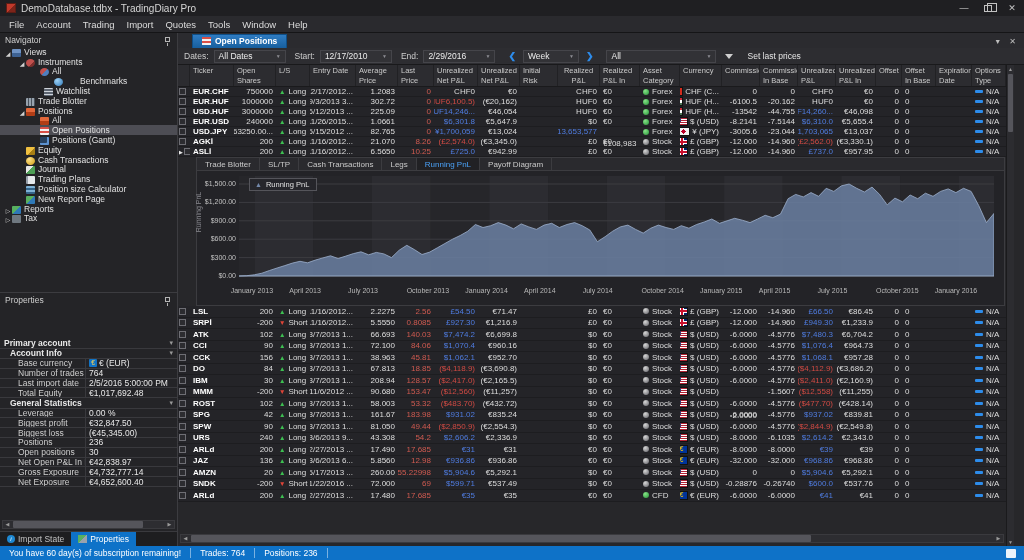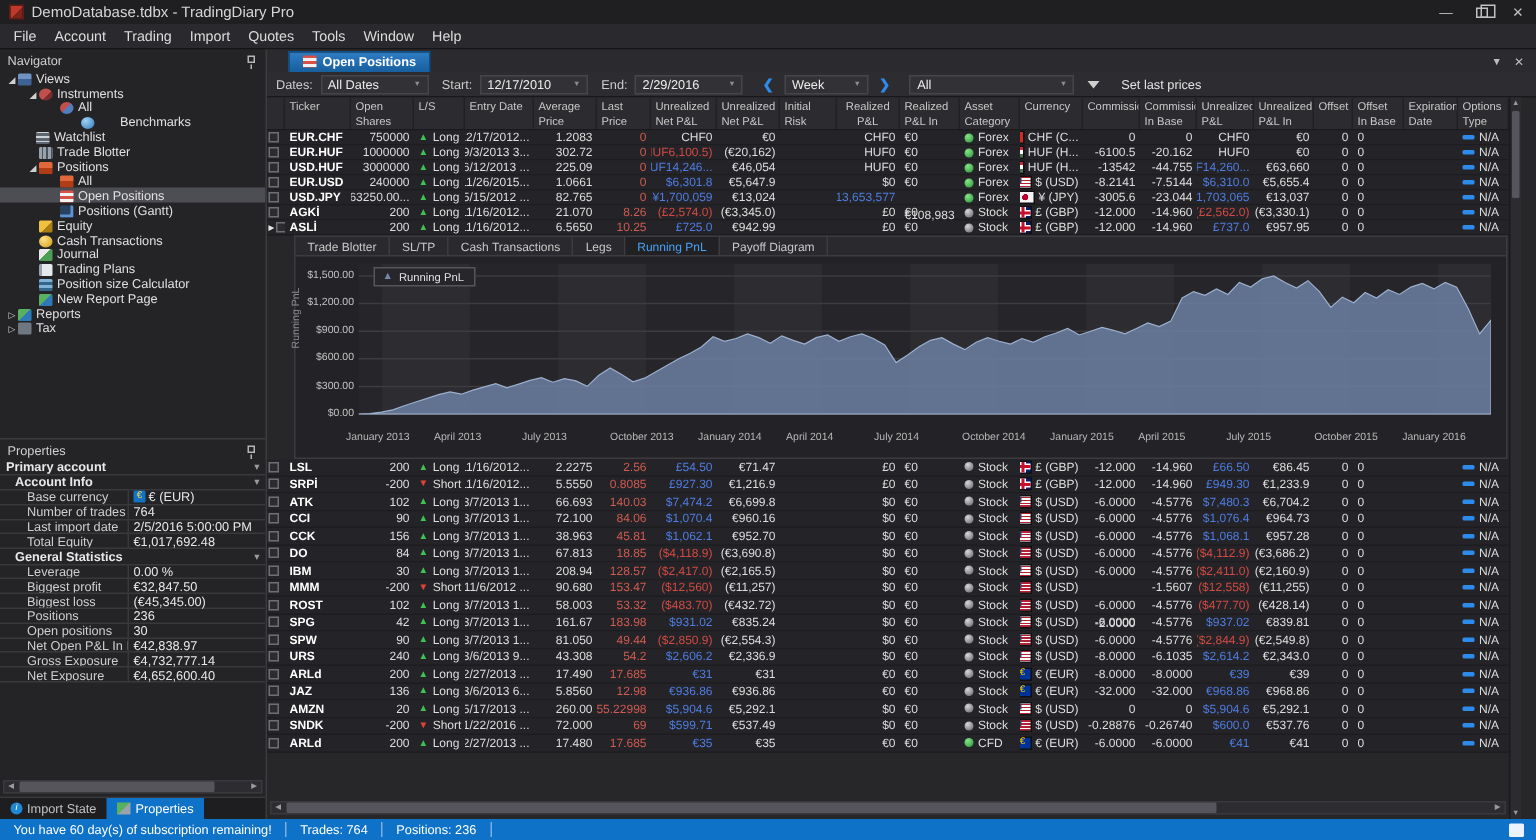--- a/index.html
+++ b/index.html
@@ -50,21 +50,21 @@
   .ico-reports{background:linear-gradient(135deg,#58b060 50%,#2f79b8 50%);}
   .ico-tax{background:#6f7880;}
 
   
   .props{flex:1;font-size:8.5px;color:#d6d6d6;display:flex;flex-direction:column;overflow:hidden;border-top:1px solid #3c3c40;}
   .props-body{flex:1;overflow:hidden;background:#242427;}
   .prow{display:flex;height:9.8px;align-items:center;border-bottom:1px solid #39393d;}
   .prow .pl{width:86px;padding-left:18px;overflow:hidden;white-space:nowrap;color:#cfcfcf;border-right:1px solid #39393d;height:100%;display:flex;align-items:center;}
   .prow .pv{flex:1;padding-left:3px;overflow:hidden;white-space:nowrap;color:#e8e8e8;display:flex;align-items:center;gap:2px;}
   .pgroup{height:10.5px;display:flex;align-items:center;font-weight:bold;color:#e8e8e8;border-bottom:1px solid #39393d;padding-left:10px;}
-  .pgroup.root{padding-left:4px;}
+  .pgroup.root{padding-left:4px;margin-top:32px;}
   .pgroup .dash{margin-left:auto;margin-right:4px;color:#9a9a9a;font-weight:normal;font-size:7px;}
   .eur-ico{width:8px;height:8px;background:#1273c4;border-radius:1px;color:#ffd34d;font-size:6.5px;line-height:8px;text-align:center;flex:none;}
 
   .hscroll{height:9px;margin:3px 2px 2px;background:#2d2d31;position:relative;border:1px solid #3a3a3e;flex:none;}
   .hs-arrow{position:absolute;top:0;width:9px;height:7px;color:#9a9a9a;font-size:5px;line-height:7px;text-align:center;}
   .hs-thumb{position:absolute;top:0;height:7px;background:#55555b;border-radius:1px;}
 
   .side-tabs{height:15px;display:flex;background:#1e1e20;border-top:1px solid #3a3a3e;font-size:8.5px;align-items:stretch;flex:none;}
   .side-tab{display:flex;align-items:center;gap:3px;padding:0 7px;color:#c2c2c2;}
   .side-tab.active{background:#0e72c8;color:#fff;}
@@ -182,21 +182,21 @@
         <div class="tree-item" style="padding-left: 32px;">
           <span class="texp"></span>
           <span class="ti ico-all-instruments"></span>
           <span>All</span>
         </div>
         <div class="tree-item" style="padding-left: 32px; gap: 14px;">
           <span class="texp"></span>
           <span class="ti ico-benchmarks"></span>
           <span>Benchmarks</span>
         </div>
-        <div class="tree-item" style="padding-left: 16px;">
+        <div class="tree-item" style="padding-left: 36px;">
           <span class="texp"></span>
           <span class="ti ico-watchlist"></span>
           <span>Watchlist</span>
         </div>
         <div class="tree-item" style="padding-left: 18px;">
           <span class="texp"></span>
           <span class="ti ico-trade-blotter"></span>
           <span>Trade Blotter</span>
         </div>
         <div class="tree-item" style="padding-left: 18px;">
@@ -538,21 +538,21 @@
                 <span class="dot dot-green"></span>
                 <span>Forex</span>
               </div>
               <div class="td num" style="width: 42px;">
                 <span class="flag flag-HU"></span>
                 <span>HUF (H...</span>
               </div>
               <div class="td num" style="width: 38px;">-13542</div>
               <div class="td num" style="width: 38px;">-44.755</div>
               <div class="td num pos" style="width: 38px;">HUF14,260...</div>
-              <div class="td num" style="width: 40px;">€63,660</div>
+              <div class="td num" style="width: 40px;">€46,098</div>
               <div class="td num" style="width: 26px;">0</div>
               <div class="td" style="width: 34px;">0</div>
               <div class="td" style="width: 36px;"></div>
               <div class="td" style="width: 34px;">
                 <span class="optdash"></span>
                 <span>N/A</span>
               </div>
             </div>
             <div class="trow">
               <div class="td" style="width: 12px; padding: 0px 0px 0px 1px;">

